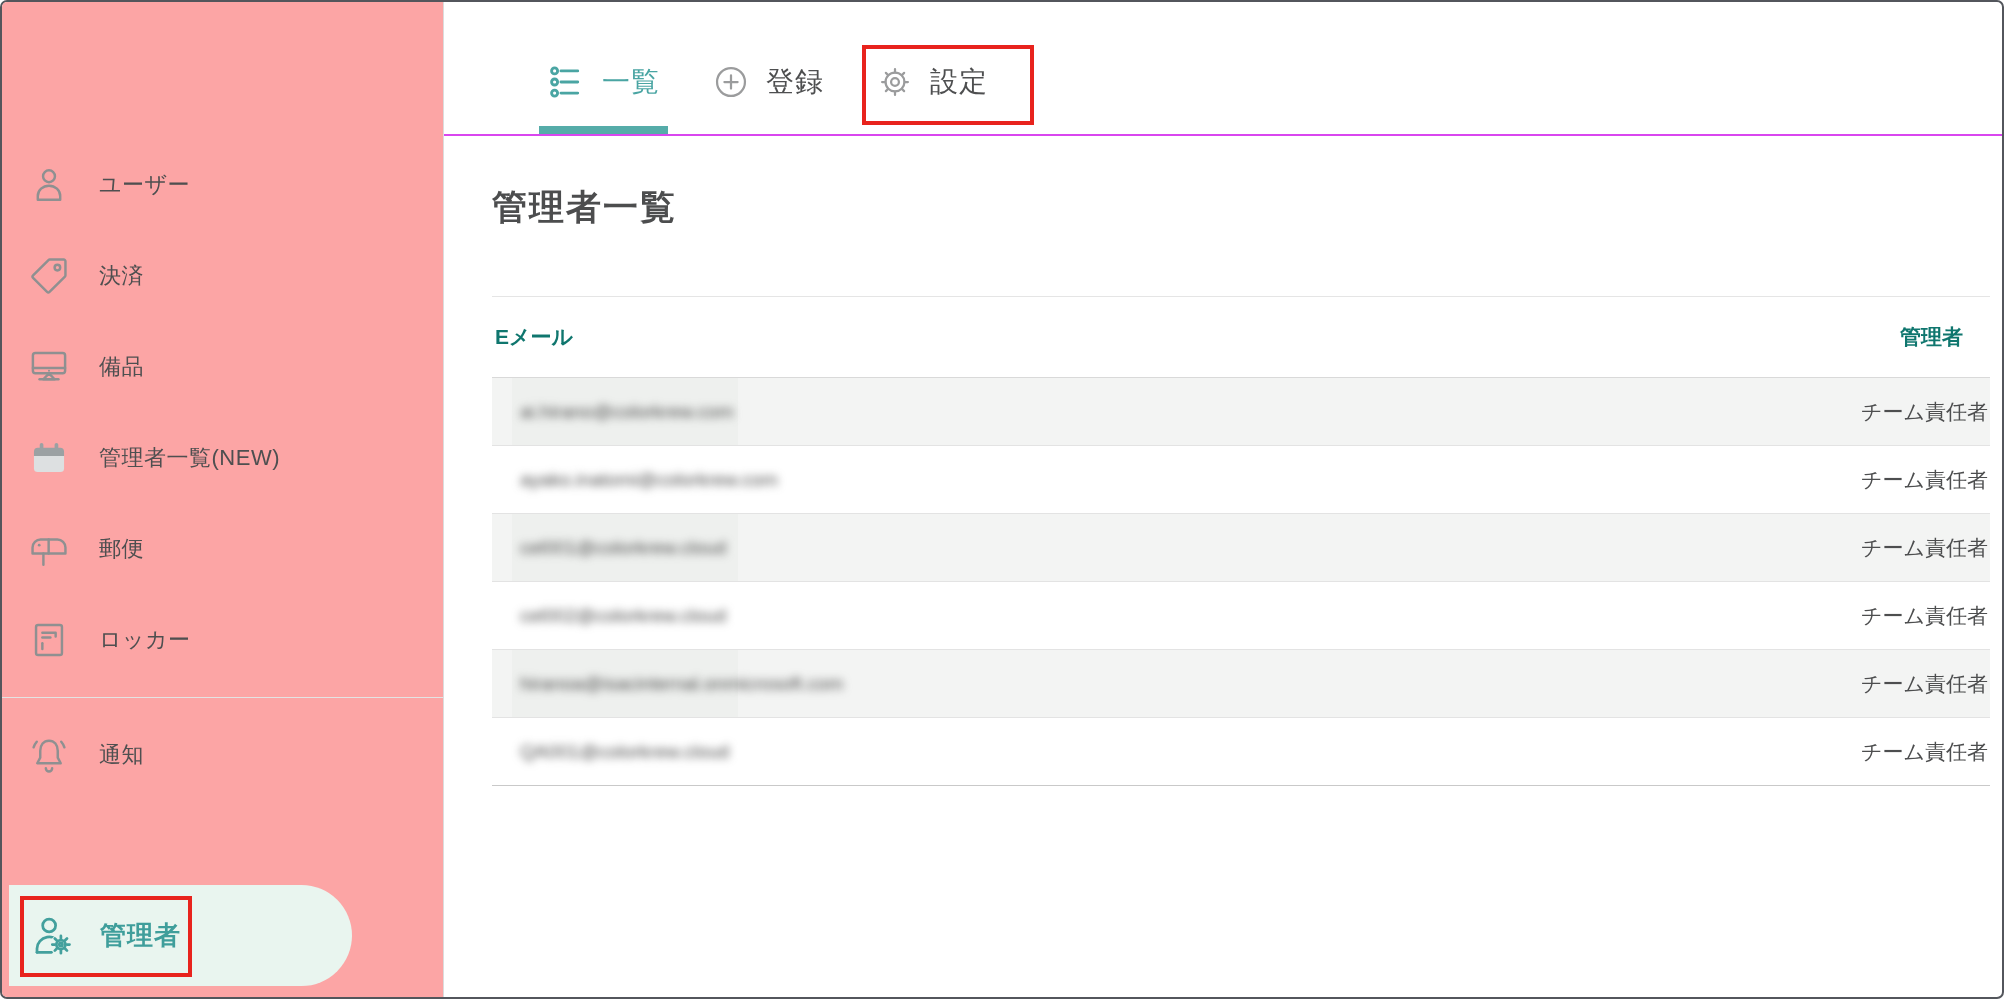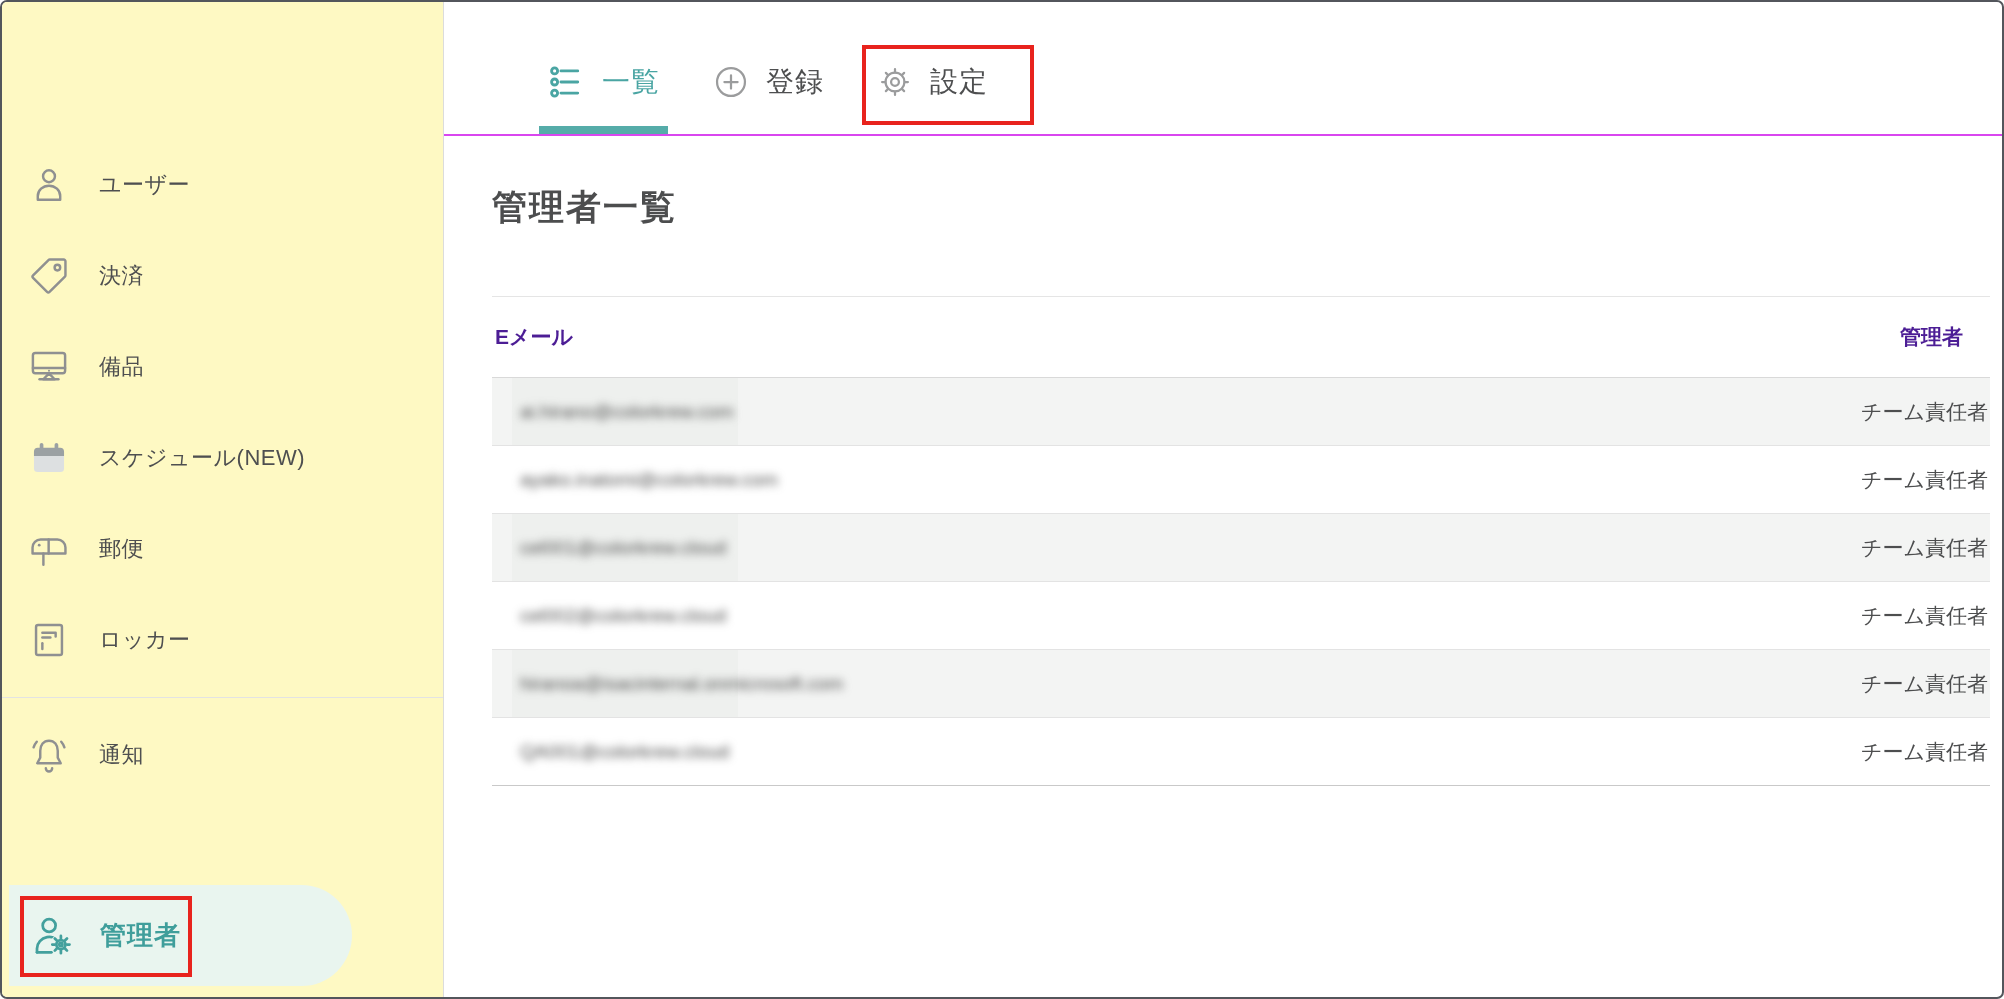--- a/index.html
+++ b/index.html
@@ -8,21 +8,21 @@
     font-family:"Liberation Sans","DejaVu Sans",sans-serif;
     -webkit-font-smoothing:antialiased;
   }
   .frame{
     position:absolute;inset:0;box-sizing:border-box;
     border:2px solid #53565c;border-radius:7px;overflow:hidden;
     display:flex;background:#fff;
   }
 
   
-  .sidebar{width:441px;flex:none;position:relative;border-right:1px solid #dcdcdc;background:#fef9c3;}
+  .sidebar{width:441px;flex:none;position:relative;border-right:1px solid #dcdcdc;background:#fca5a5;}
   .side-list{padding-top:137px;display:flex;flex-direction:column;}
   .side-list.bottom{padding-top:11px;}
   .side-item{height:91px;display:flex;align-items:center;padding-left:26px;gap:29px;cursor:pointer;}
   .icon{display:inline-block;flex:none;}
   .icon svg{width:100%;height:100%;display:block;}
   .side-item .icon{width:42px;height:42px;color:#8f9091;}
   .side-item .label{font-size:22px;color:#4e4f50;letter-spacing:.5px;white-space:nowrap;}
   .side-divider{height:1px;background:#e3e3e3;margin-top:12px;}
   .admin-pill{
     position:absolute;left:7px;top:883px;width:343px;height:101px;box-sizing:border-box;
@@ -51,21 +51,21 @@
   .tab.active::after{content:"";position:absolute;left:0;right:0;bottom:0;height:8px;background:#55aca9;}
   .tab-annotation{left:-7px;top:15px;width:172px;height:80px;}
 
   .content{padding:0 12px 0 48px;}
   .page-title{margin:50px 0 0;font-size:35px;line-height:1.2;font-weight:bold;color:#4c4d4e;letter-spacing:2px;}
 
   .table{margin-top:68px;}
   .thead{
     height:82px;box-sizing:border-box;display:flex;align-items:center;justify-content:space-between;
     border-top:1px solid #e5e5e5;border-bottom:1px solid #d9d9d9;
-    font-size:21px;font-weight:bold;color:#4c1d95;
+    font-size:21px;font-weight:bold;color:#0f766e;
   }
   .thead .col-email{padding-left:3px;}
   .thead .col-admin{padding-right:27px;}
   .trow{
     height:67px;display:flex;align-items:center;justify-content:space-between;
     border-bottom:1px solid #e3e3e3;font-size:21px;color:#4d4e4f;cursor:default;padding-left:20px;
   }
   #tbody .trow:nth-child(odd){background:#f3f4f3;}
   #tbody .trow:last-child{border-bottom-color:#c9c9c9;}
   .email-cell{
@@ -121,21 +121,21 @@
 
   <div class="side-item">
     <span class="icon" style="width: 42px; height: 42px;">
             <svg viewBox="0 0 24 24" fill="none" stroke="currentColor" stroke-width="1.4" stroke-linecap="round" stroke-linejoin="round">
               <rect x="6.7" y="3.4" width="2.1" height="3.6" rx="1.05" fill="#9ba1a3" stroke="none"></rect>
               <rect x="15.2" y="3.4" width="2.1" height="3.6" rx="1.05" fill="#9ba1a3" stroke="none"></rect>
               <path d="M3.4 8.4 a2.2 2.2 0 0 1 2.2 -2.2 h12.8 a2.2 2.2 0 0 1 2.2 2.2 v2.4 h-17.2 z" fill="#9ba1a3" stroke="none"></path>
               <path d="M3.4 10.8 h17.2 v7 a2.2 2.2 0 0 1 -2.2 2.2 H5.6 a2.2 2.2 0 0 1 -2.2 -2.2 z" fill="#dde0e1" stroke="none"></path>
             </svg>
           </span>
-    <span class="label">スケジュール(NEW)</span>
+    <span class="label">管理者一覧(NEW)</span>
   </div>
 
   <div class="side-item">
     <span class="icon" style="width: 42px; height: 42px;">
             <svg viewBox="0 0 24 24" fill="none" stroke="currentColor" stroke-width="1.4" stroke-linecap="round" stroke-linejoin="round">
               <path d="M2.6 14.6 V11.2 a4.6 4.6 0 0 1 4.6 -4.6 h9.6 a4.6 4.6 0 0 1 4.6 4.6 v3.4 z"></path>
               <path d="M11.8 6.6 v8"></path>
               <circle cx="6.4" cy="9.8" r=".8" fill="currentColor" stroke="none"></circle>
               <path d="M8.8 14.6 V21"></path>
             </svg>

